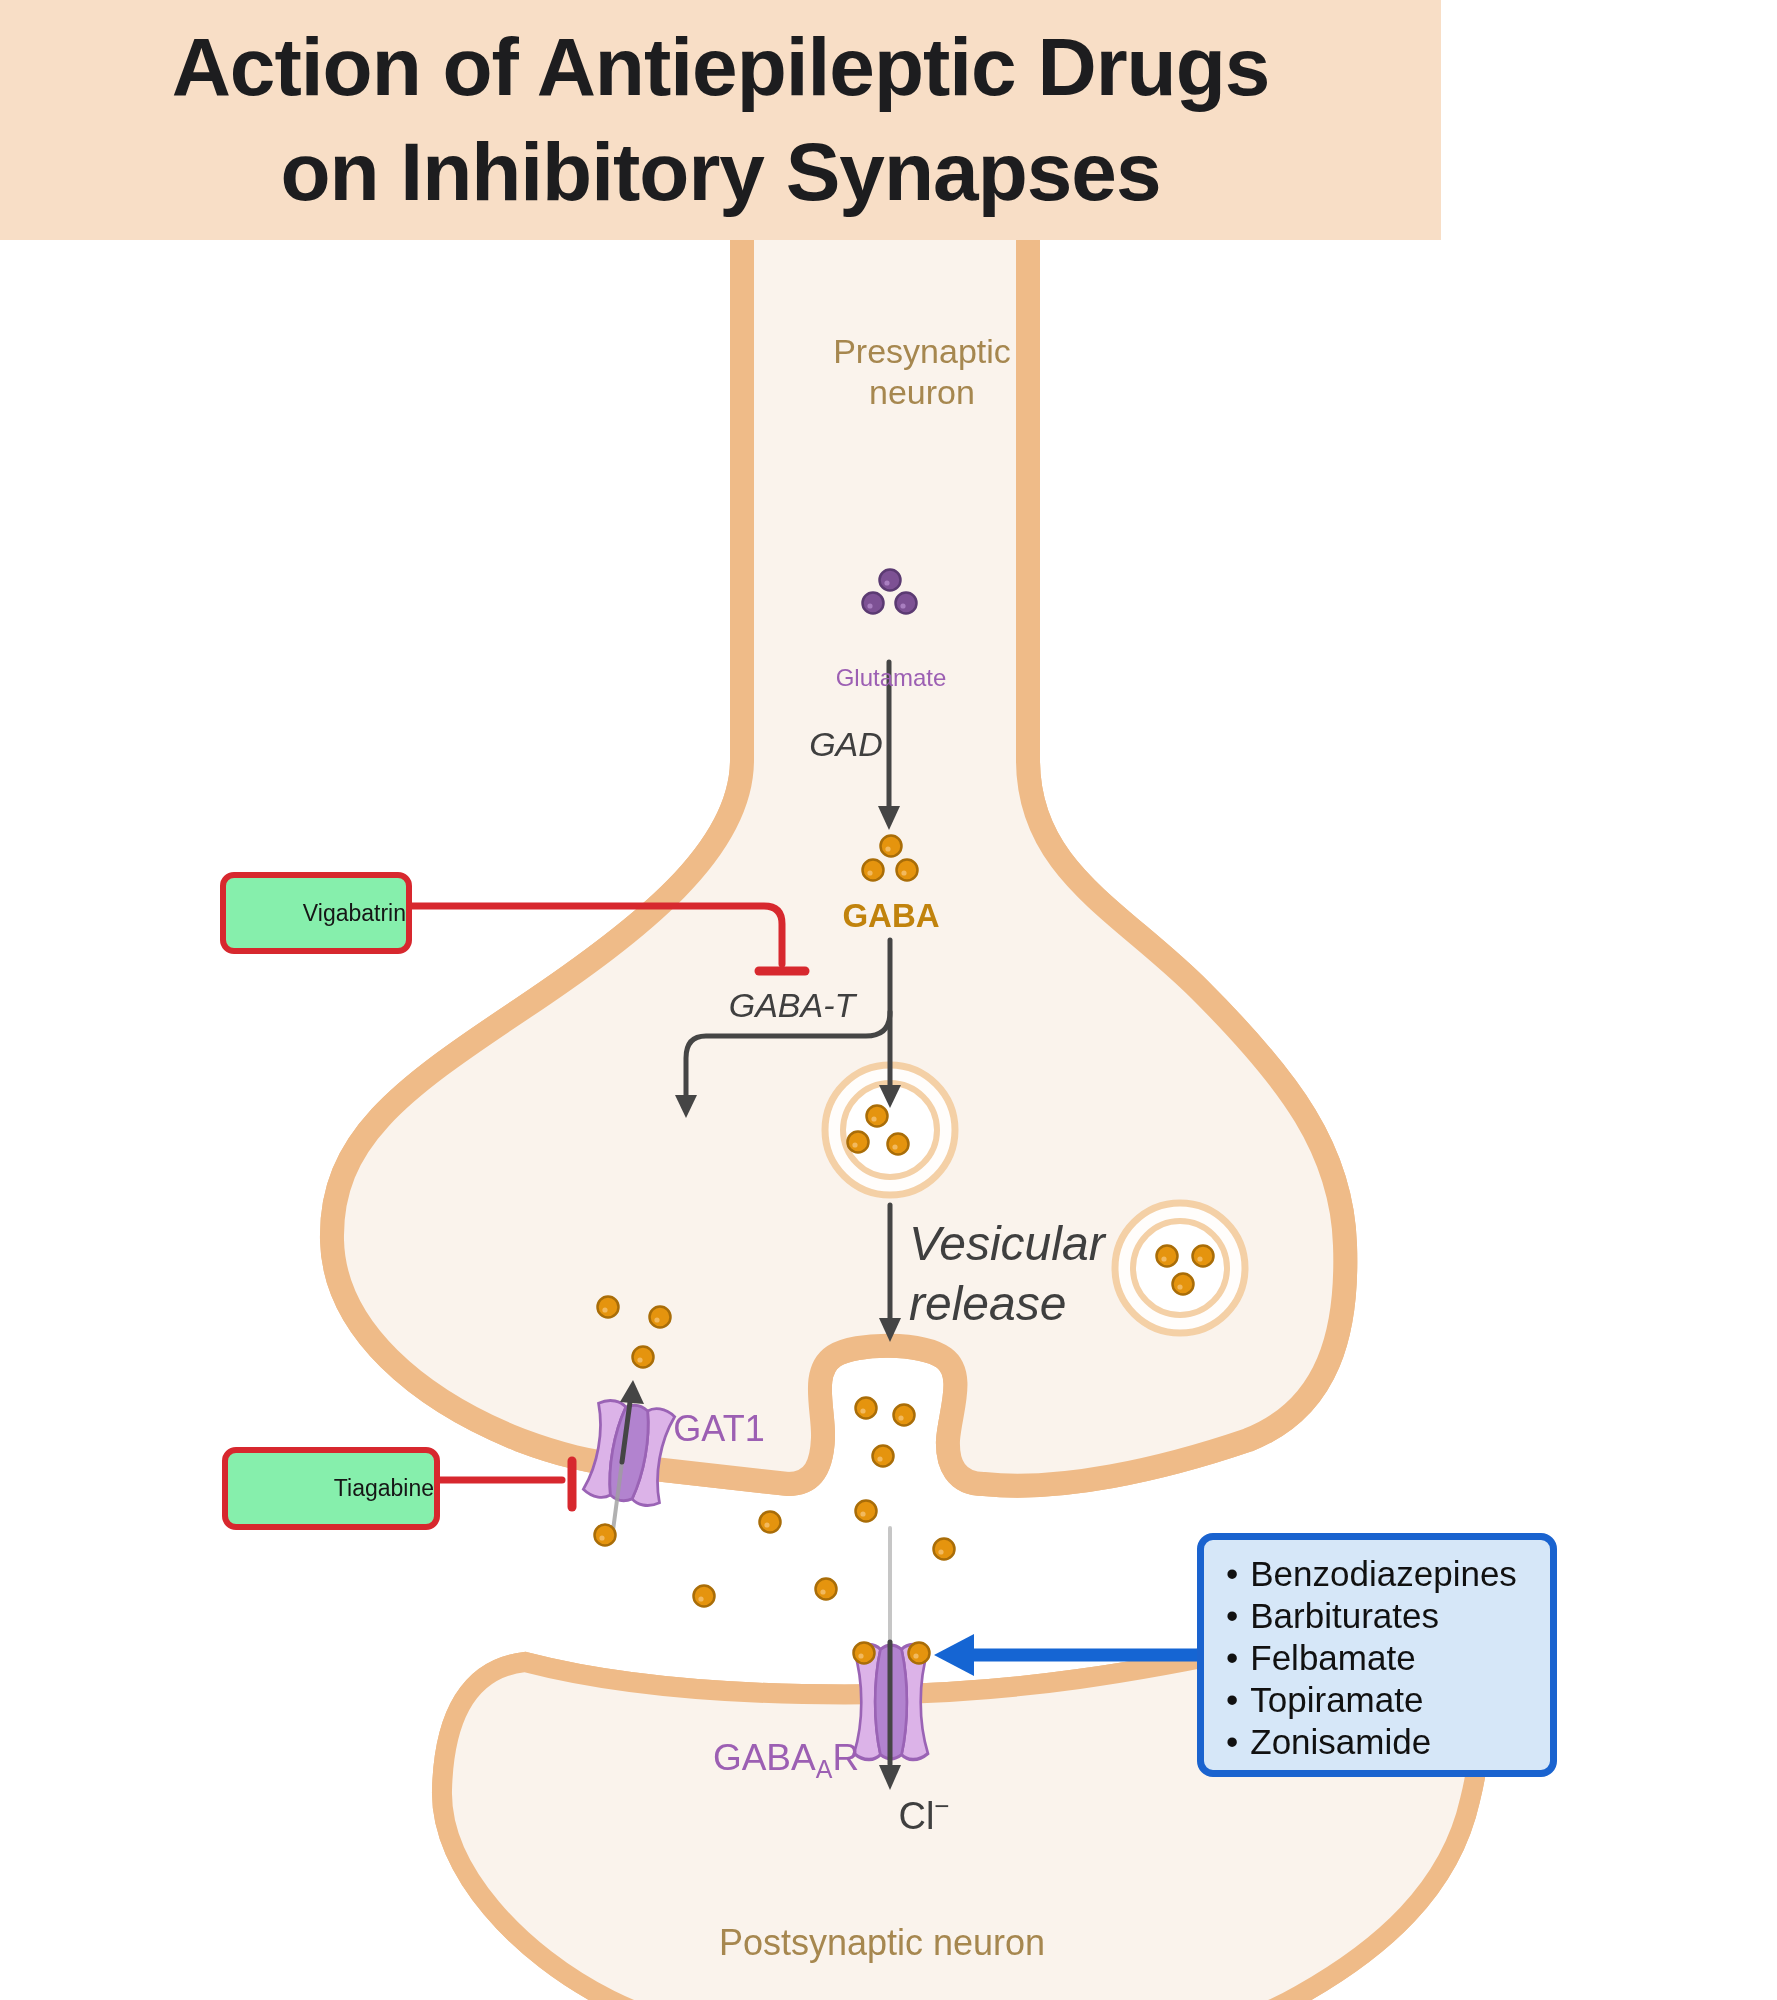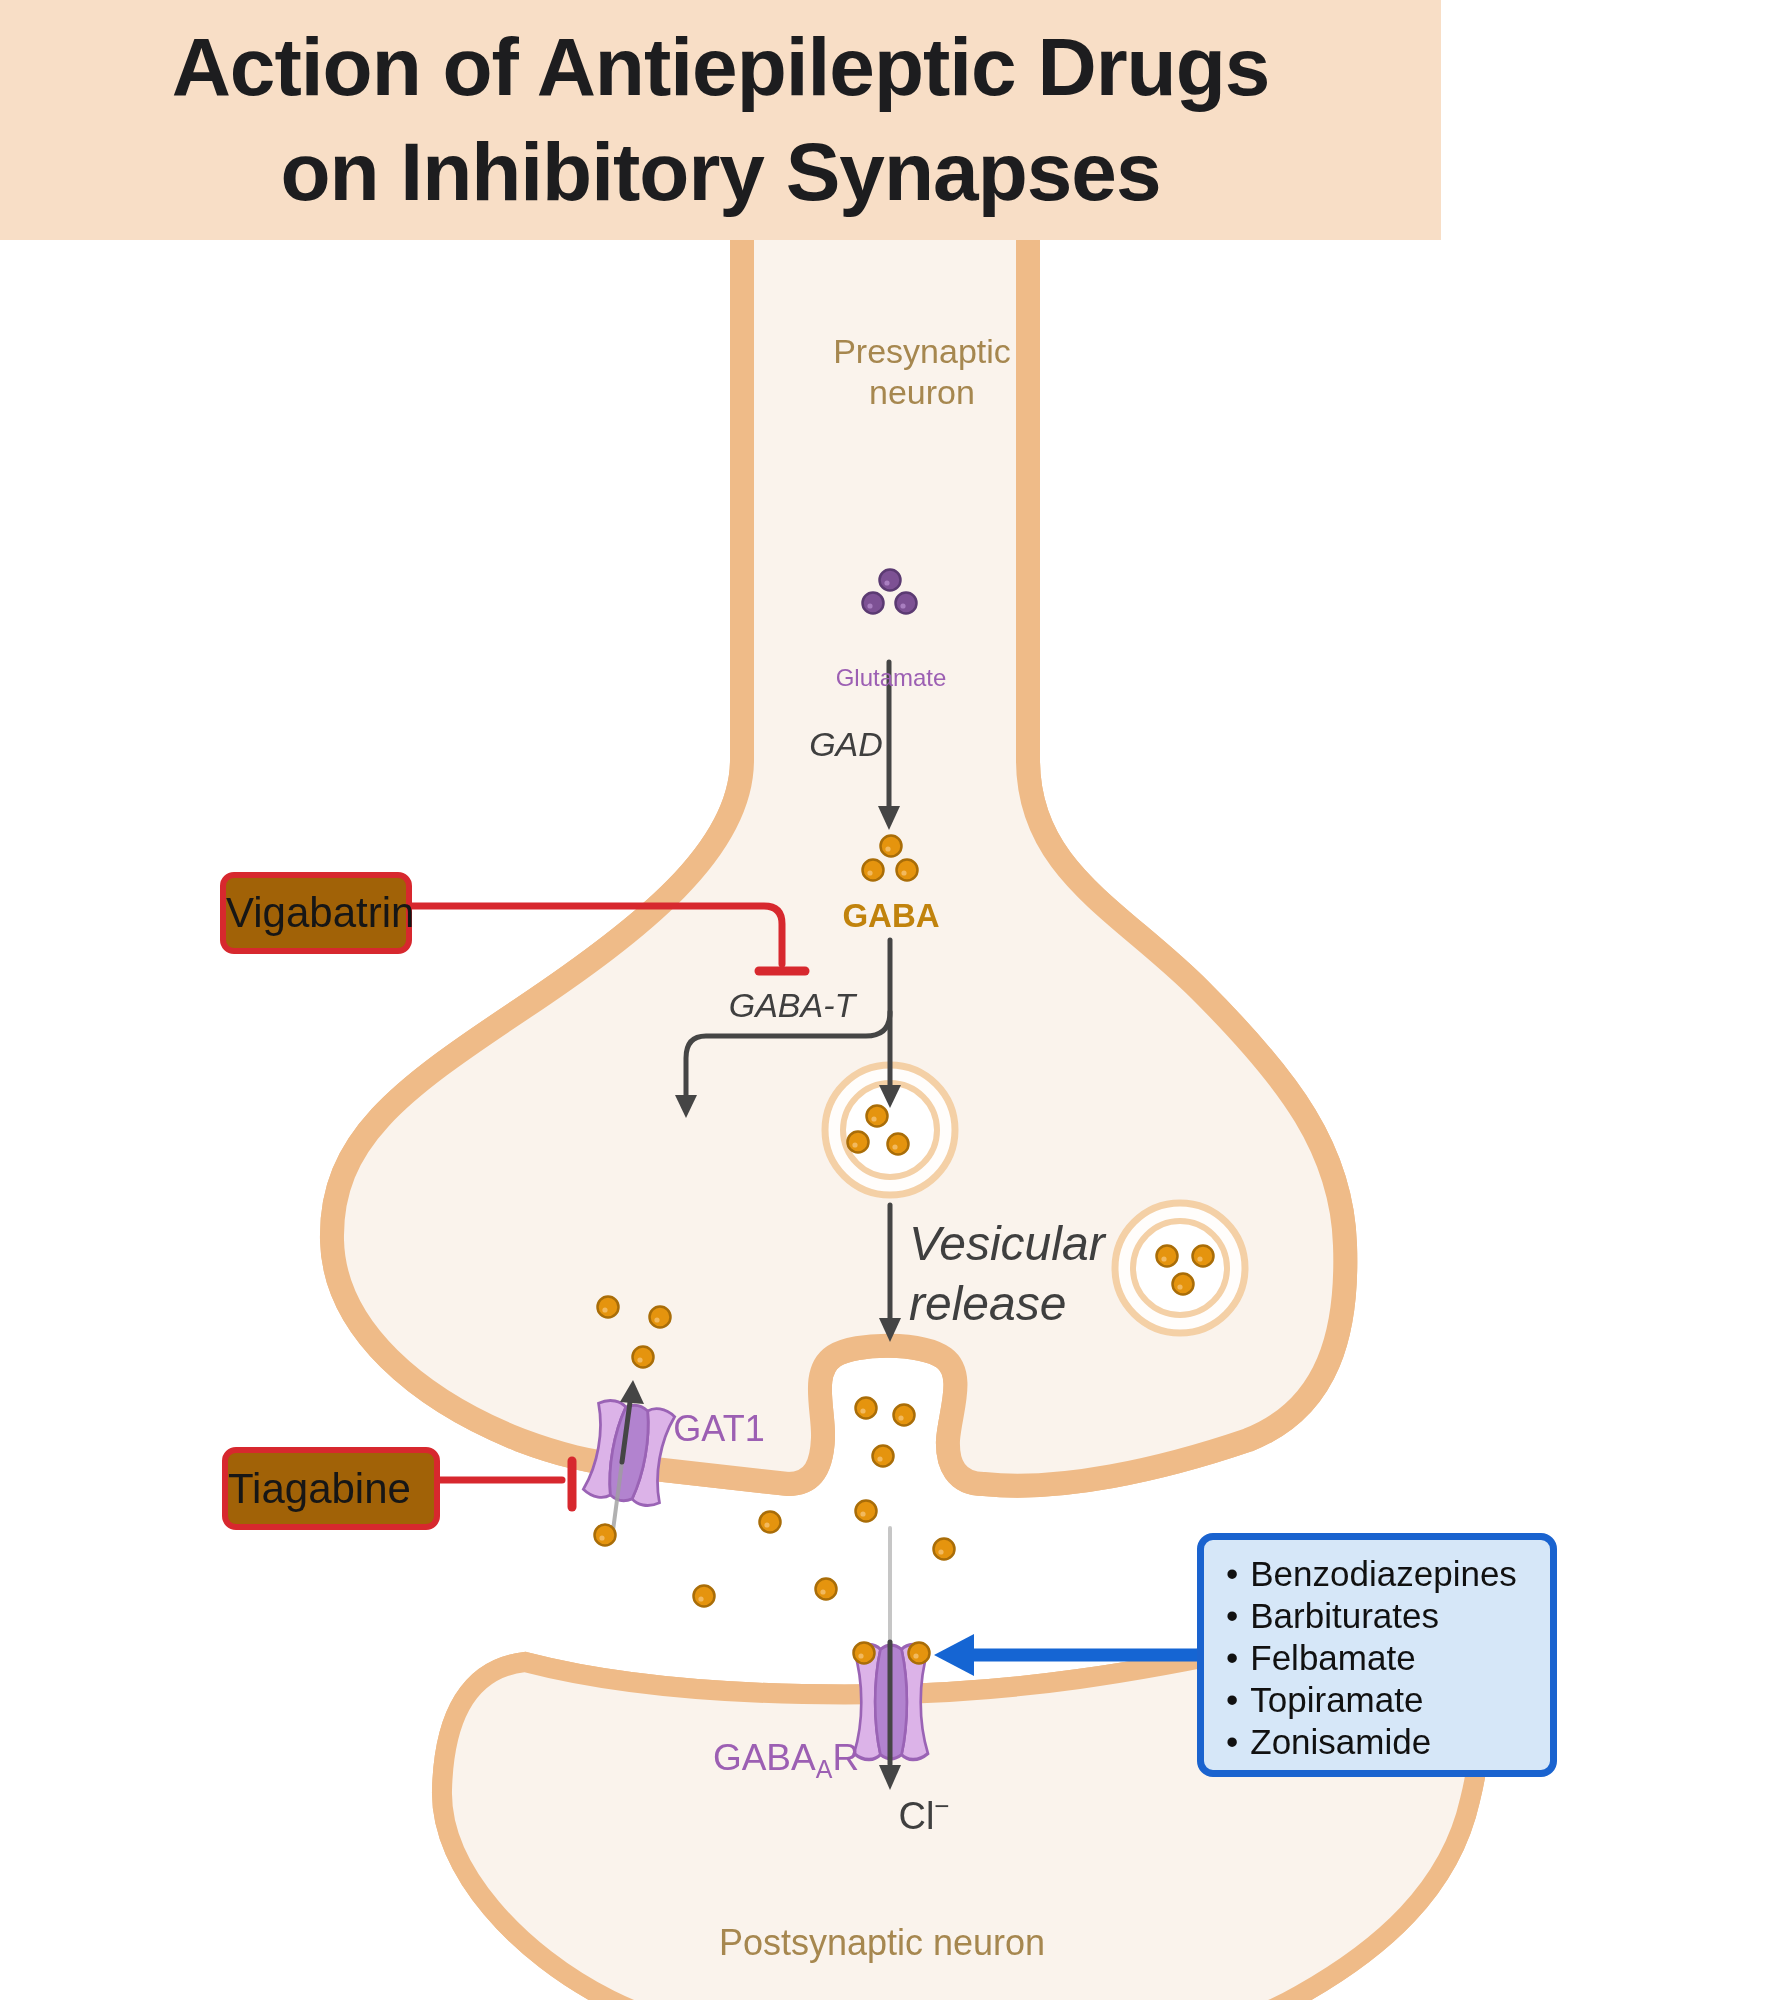--- a/index.html
+++ b/index.html
@@ -10,23 +10,23 @@
          text-align:center;line-height:1.22;color:#3f3f3f;font-size:34px;}
   .brown{color:#a6874f;}
   .purple{color:#9c5fb3;}
   .gold{color:#c1830d;font-weight:600;}
   .ital{font-style:italic;}
   .leftalign{transform:translate(0,-50%);text-align:left;}
   #title-band{position:absolute;left:0;top:0;width:1441px;height:240px;background:#f8dec6;
               display:flex;flex-direction:column;justify-content:center;align-items:center;}
   #title-band .t{font-size:82px;font-weight:bold;color:#1d1d1f;letter-spacing:-1px;
                  line-height:1.28;text-align:center;white-space:pre-line;}
-  .drugbox{position:absolute;background:#a16207;border:6px solid #d7282e;border-radius:14px;
-           display:flex;align-items:center;justify-content:flex-start;
-           font-size:42px;color:#161616;}
+  .drugbox{position:absolute;background:#86efac;border:6px solid #d7282e;border-radius:14px;
+           display:flex;align-items:center;justify-content:flex-end;
+           font-size:23px;color:#161616;}
   #vigabatrin-box{left:220px;top:872px;width:180px;height:70px;}
   #tiagabine-box{left:222px;top:1447px;width:206px;height:71px;}
   #modulator-box{position:absolute;left:1197px;top:1533px;width:360px;height:244px;
                  background:#d6e7f8;border:7px solid #1a63cf;border-radius:16px;
                  box-sizing:border-box;padding:13px 10px 0 22px;}
   .drugrow{font-size:35px;line-height:42px;color:#111;display:flex;}
   .drugrow .bullet{margin-right:12px;}
   #gabaar-label,#cl-label{position:absolute;transform:translate(-50%,-50%);white-space:nowrap;}
   #gabaar-label{color:#9c5fb3;font-size:37px;}
   #gabaar-label .sub{font-size:25px;vertical-align:-8px;}

